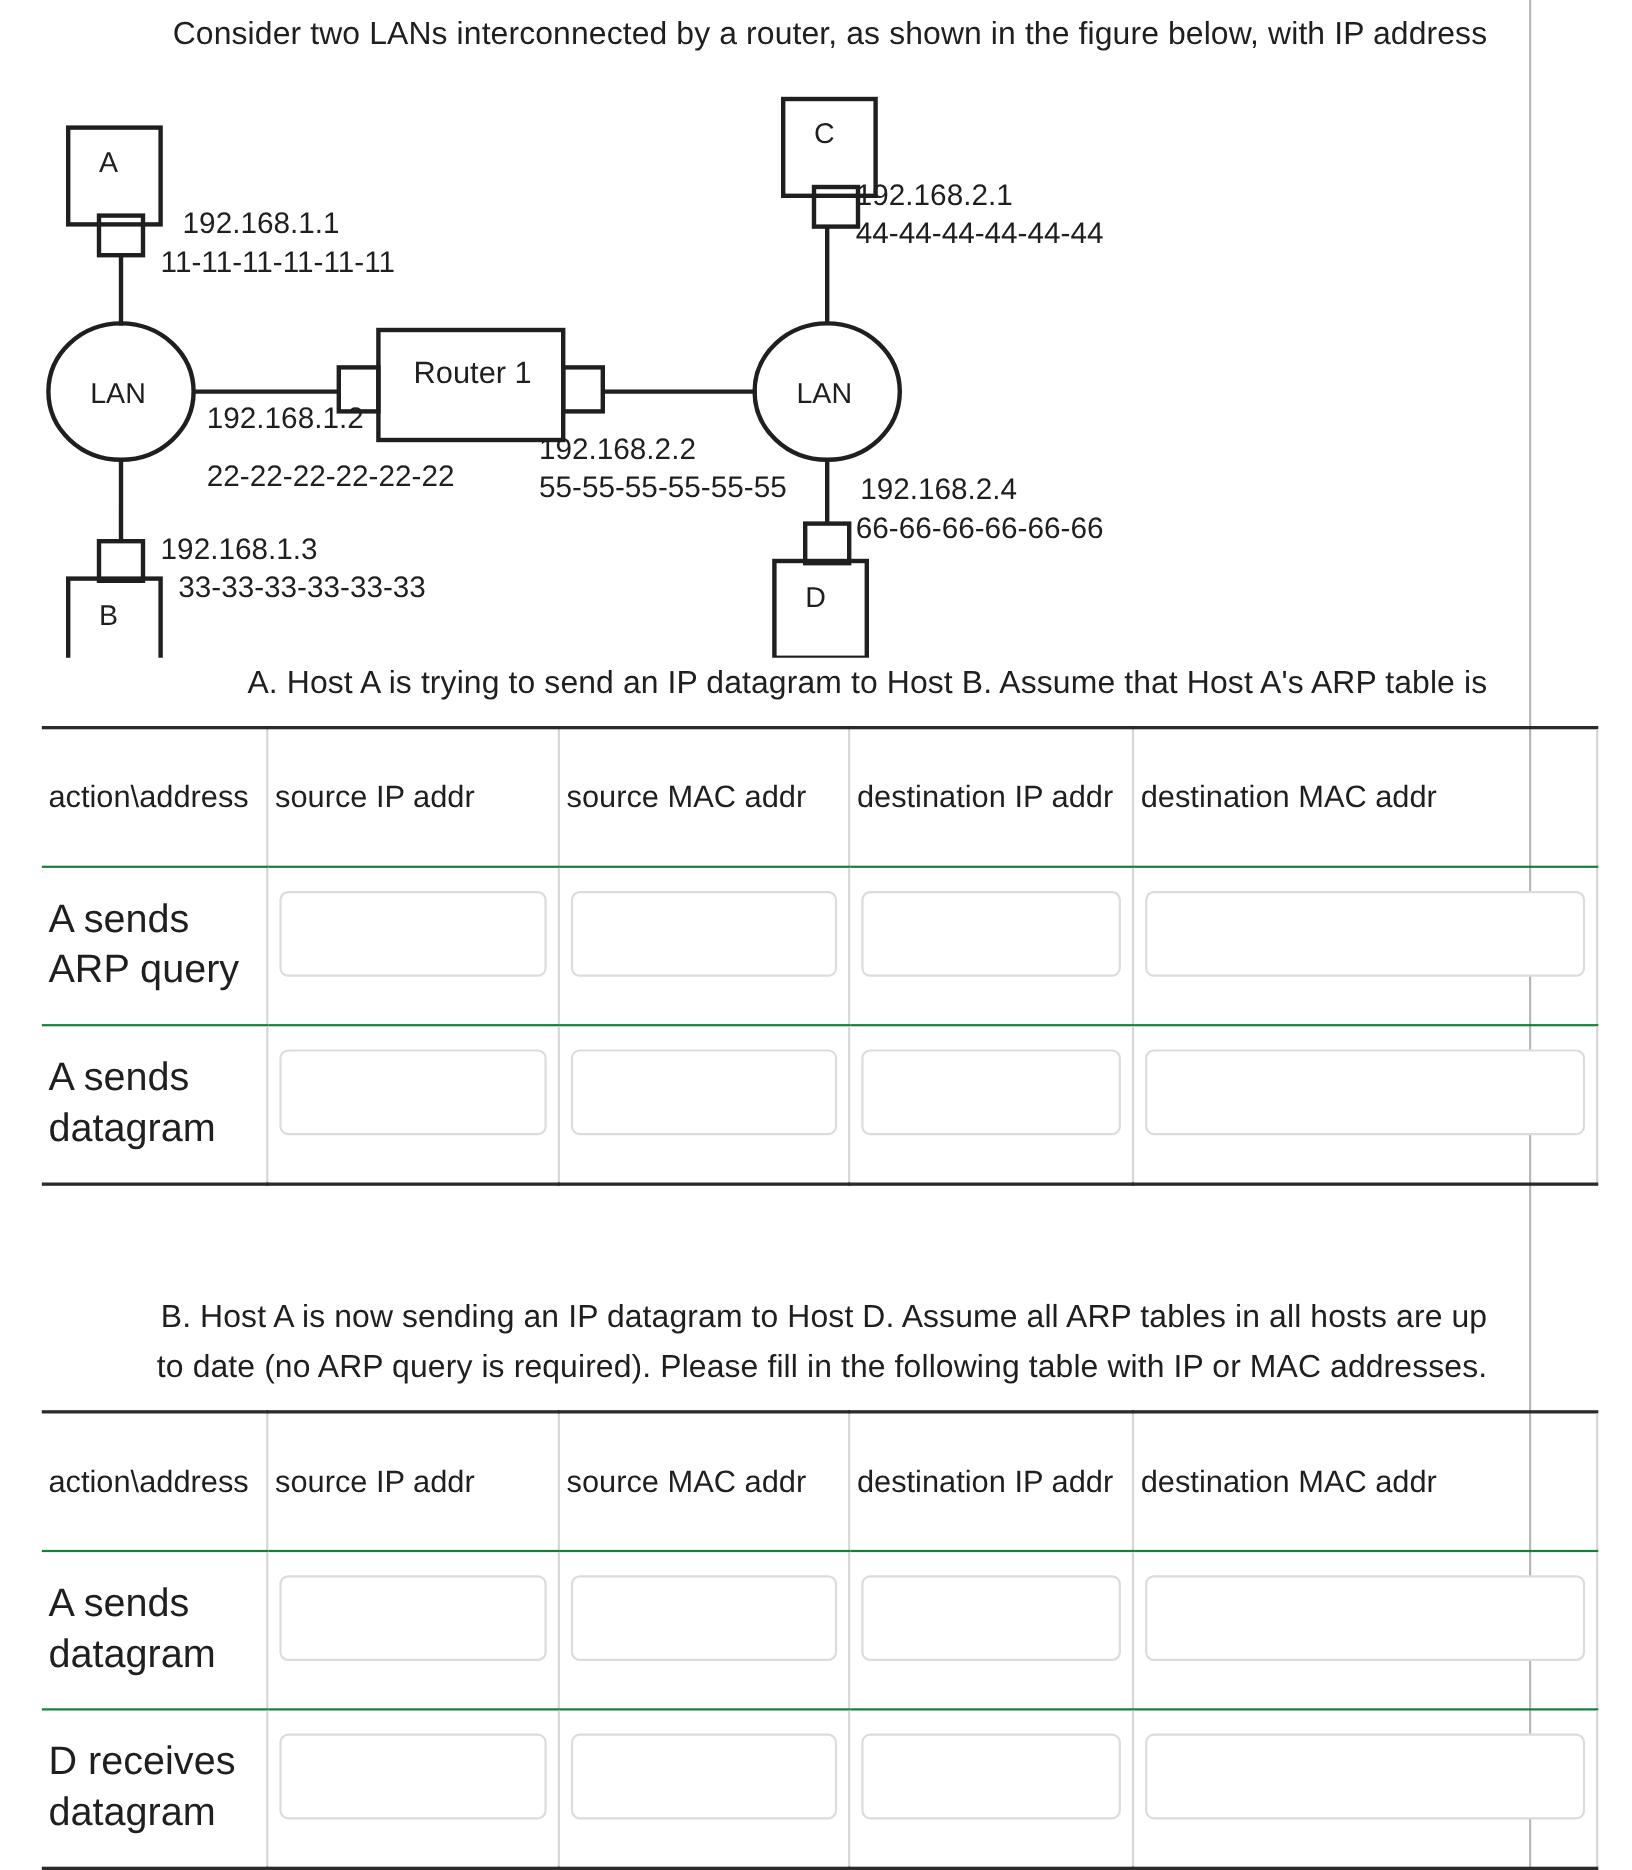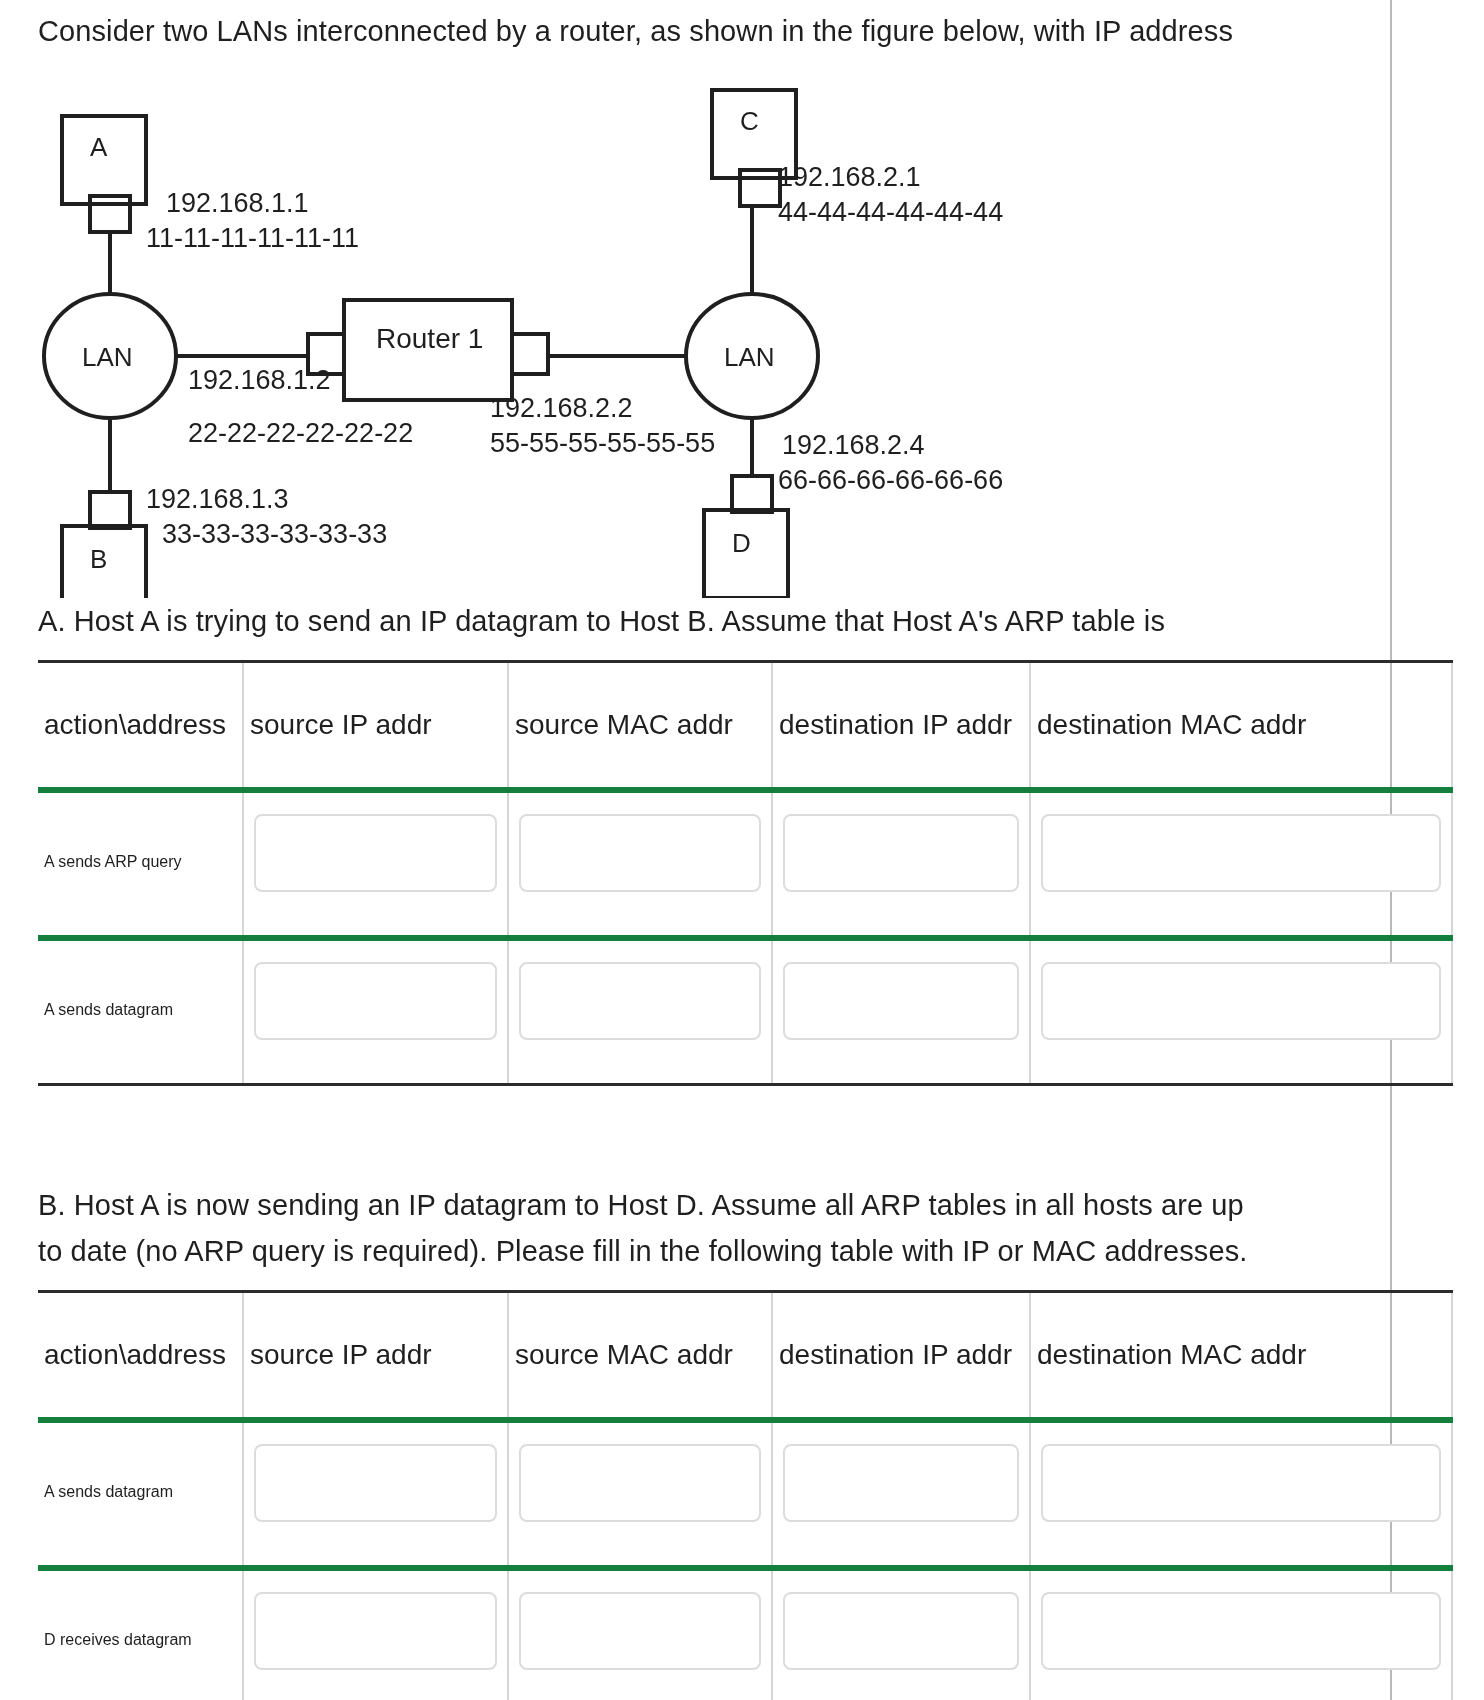--- a/index.html
+++ b/index.html
@@ -25,20 +25,21 @@
     background: #fff;
   }
   .content {
     padding: 0 38px 0 38px;
   }
   .para {
     font-size: 29px;
     line-height: 46px;
     color: #1f1f1f;
     letter-spacing: 0.1px;
+    text-align: right;
   }
   .para-intro { padding-top: 8px; }
 
   
   .diagram {
     position: relative;
     width: 1010px;
     height: 530px;
     margin-left: 2px;
     margin-top: 14px;
@@ -61,36 +62,36 @@
     border-top: 3px solid #2b2b2b;
     border-bottom: 3px solid #2b2b2b;
   }
   .qtable col.c0 { width: 205px; }
   .qtable col.c1 { width: 265px; }
   .qtable col.c2 { width: 264px; }
   .qtable col.c3 { width: 258px; }
   .qtable col.c4 { width: 422px; }
   .qtable th, .qtable td {
     border-right: 2px solid #d6d6d6;
-    border-bottom: 6px solid #15803d;
+    border-bottom: 2px solid #15803d;
     vertical-align: middle;
     padding: 0;
   }
   .qtable tr:last-child td { border-bottom: none; }
   .qtable th {
     font-weight: normal;
     text-align: left;
     font-size: 28px;
     line-height: 44px;
     padding: 16px 4px 16px 6px;
     height: 92px;
     color: #1f1f1f;
   }
   .qtable td.rowlabel {
-    font-size: 16px;
+    font-size: 36px;
     line-height: 46px;
     padding: 10px 4px 14px 6px;
     height: 118px;
     color: #1f1f1f;
   }
   .qtable td.cellbox {
     padding: 6px 10px 28px 10px;
   }
   .fieldbox {
     display: block;

